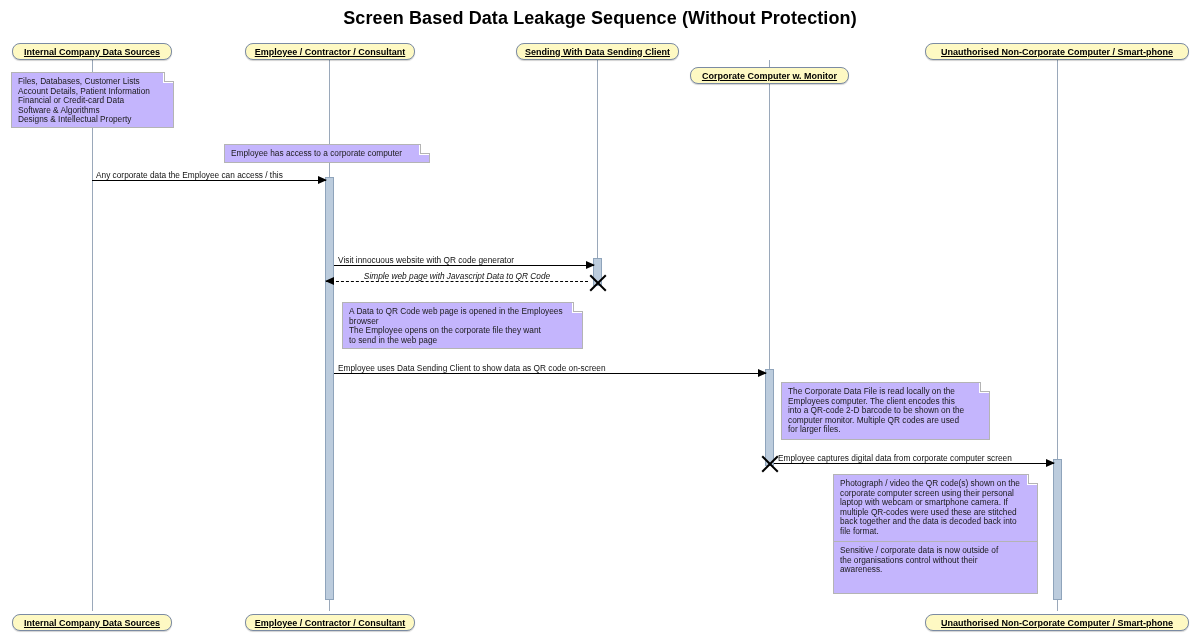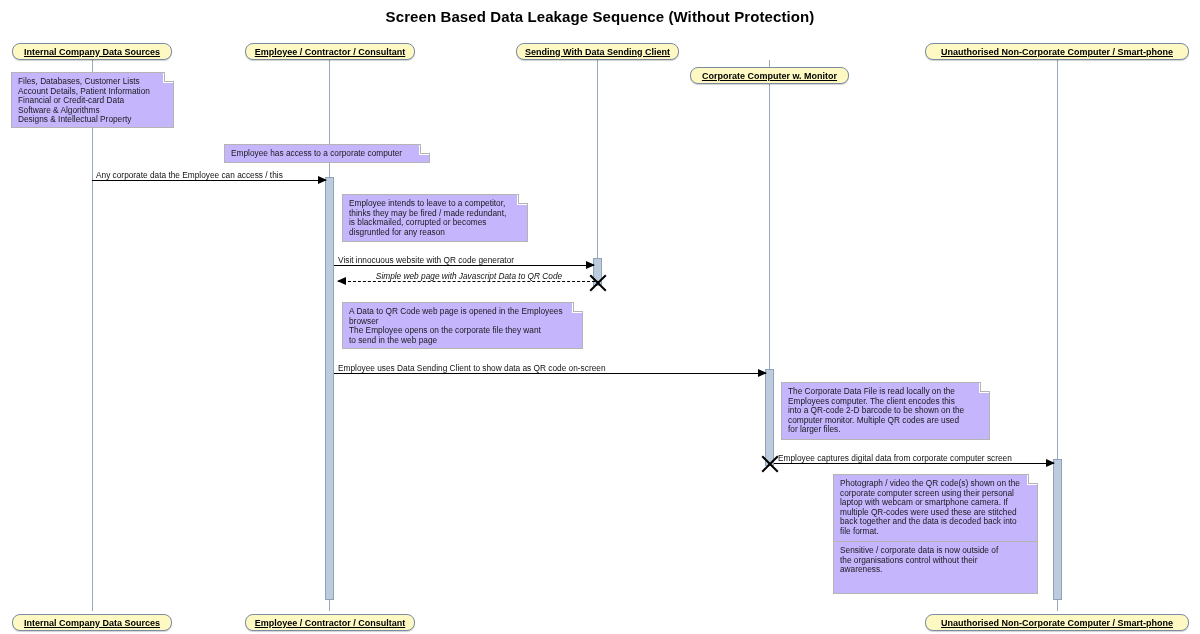--- a/index.html
+++ b/index.html
@@ -5,21 +5,21 @@
   html,body{margin:0;padding:0;}
   body{
     width:1200px;height:634px;background:#ffffff;
     font-family:"Liberation Sans", sans-serif;
     color:#000;overflow:hidden;position:relative;
   }
   #canvas{position:absolute;left:0;top:0;width:1200px;height:634px;}
 
   .title{
     position:absolute;width:100%;text-align:center;top:8px;
-    font-size:15px;font-weight:bold;letter-spacing:0.1px;
+    font-size:18px;font-weight:bold;letter-spacing:0.1px;
   }
 
   
   .actor{
     position:absolute;
     background:#fef9c3;
     border:1px solid #7b8ba3;
     border-radius:8px;
     height:17px;
     box-sizing:border-box;
@@ -130,24 +130,20 @@
   </div>
 
   <div class="note" style="left:11px; top:72px; width:163px; height:56px;">Files, Databases, Customer Lists
 Account Details, Patient Information
 Financial or Credit-card Data
 Software &amp; Algorithms
 Designs &amp; Intellectual Property</div>
 
   <div class="note" style="left:224px; top:144px; width:206px; height:19px;">Employee has access to a corporate computer</div>
 
-  <div class="note" style="left:342px; top:194px; width:186px; height:48px;">Employee intends to leave to a competitor,
-thinks they may be fired / made redundant,
-is blackmailed, corrupted or becomes
-disgruntled for any reason</div>
 
   <div class="note" style="left:342px; top:302px; width:241px; height:47px;">A Data to QR Code web page is opened in the Employees
 browser
 The Employee opens on the corporate file they want
 to send in the web page</div>
 
   <div class="note" style="left:781px; top:382px; width:209px; height:58px;">The Corporate Data File is read locally on the
 Employees computer. The client encodes this
 into a QR-code 2-D barcode to be shown on the
 computer monitor.  Multiple QR codes are used
@@ -169,21 +165,21 @@
     <div class="label left">Any corporate data the Employee can access / this</div>
     <div class="arrowhead right"></div>
   </div>
 
   <div class="msg" style="left:334px; top:265px; width:260px;">
     <div class="line"></div>
     <div class="label left">Visit innocuous website with QR code generator</div>
     <div class="arrowhead right"></div>
   </div>
 
-  <div class="msg dashed" style="left:338px; top:281px; width:262px;font-style:italic;">
+  <div class="msg dashed" style="left:326px; top:281px; width:262px;font-style:italic;">
     <div class="line"></div>
     <div class="label mid">Simple web page with Javascript Data to QR Code</div>
     <div class="arrowhead left"></div>
   </div>
 
   <div class="msg" style="left:334px; top:373px; width:432px;">
     <div class="line"></div>
     <div class="label left">Employee uses Data Sending Client to show data as QR code on-screen</div>
     <div class="arrowhead right"></div>
   </div>

